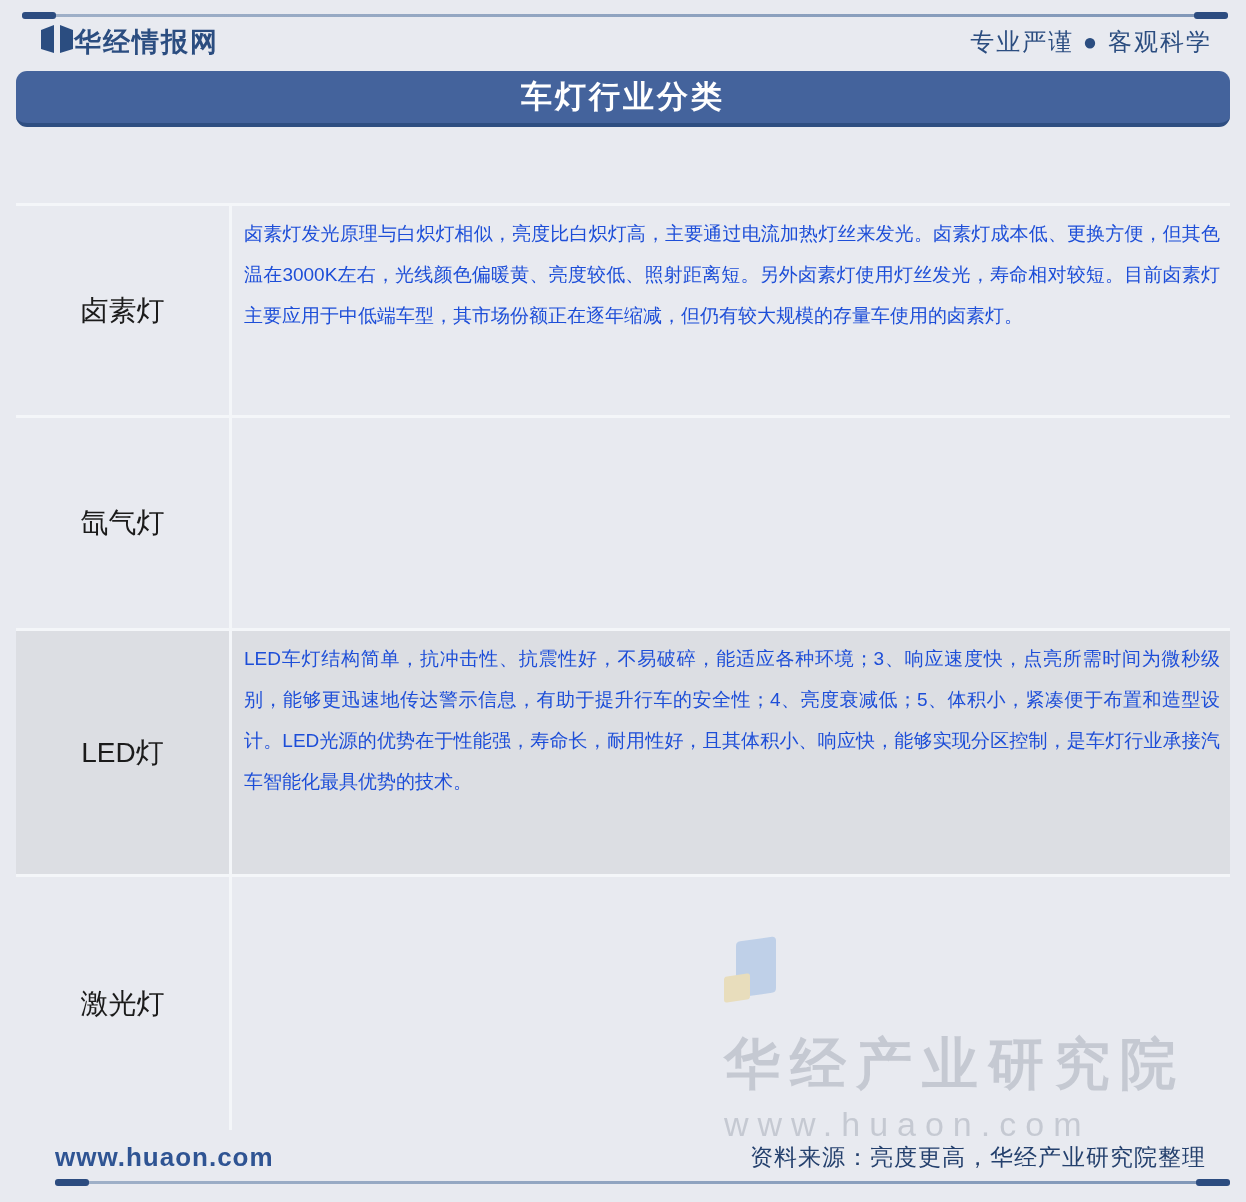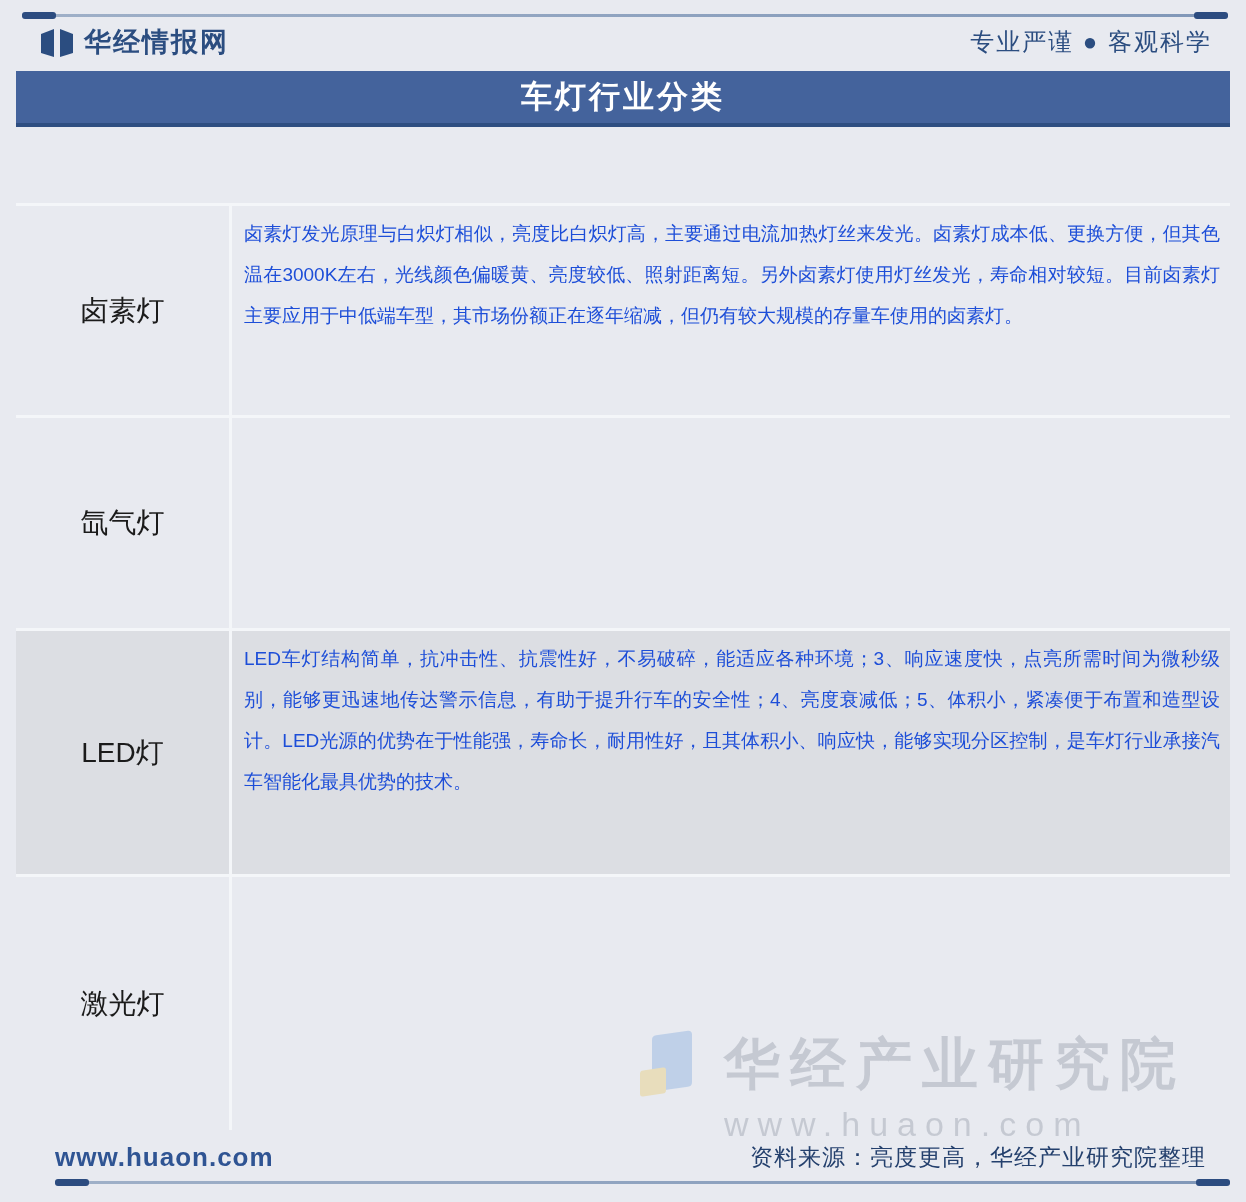--- a/index.html
+++ b/index.html
@@ -29,33 +29,33 @@
   }
   .rule .dash-left { left: 0; }
   .rule .dash-right { right: 0; }
 
   
   .masthead {
     height: 50px;
     margin: 0 34px 0 40px;
     display: flex; align-items: center; justify-content: space-between;
   }
-  .brand { display: flex; align-items: flex-end; gap: 10px; }
+  .brand { display: flex; align-items: flex-start; }
   .brand-name {
     font-size: 27px; font-weight: bold; color: #2b4d80; letter-spacing: 2px;
   }
   .tagline { font-size: 24px; color: #2b4d80; letter-spacing: 2px; }
 
   
   .title-bar {
     margin: 4px 16px 0 16px;
     height: 56px;
     background: #44639c;
     border-bottom: 4px solid #2e4e81;
-    display: flex; align-items: center; justify-content: center;
+    display: flex; align-items: center; justify-content: center; border-radius: 11px;
   }
   .title-bar h1 {
     color: #ffffff; font-size: 31px; font-weight: bold; letter-spacing: 3px;
   }
 
   
   .table { margin: 0 16px; }
   .t-row {
     display: flex;
     border-top: 3px solid #f4f6f9;
@@ -84,21 +84,21 @@
   .h-r1 { height: 212px; }
   .h-r2 { height: 213px; }
   .h-r3 { height: 246px; }
   .h-r4 { height: 256px; }
 
   
   .watermark {
     position: absolute;
     right: 60px; bottom: 58px;
     display: flex; align-items: flex-start; gap: 26px;
-    opacity: 0.38; pointer-events: none;
+    opacity: 0.38; pointer-events: none; flex-direction: column;
   }
   .wm-logo { width: 58px; height: 62px; position: relative; margin-top: 6px; }
   .wm-logo .wm-blue {
     position: absolute; left: 12px; top: 0; width: 40px; height: 56px;
     background: #7ea8dd; transform: skewY(-8deg); border-radius: 4px;
   }
   .wm-logo .wm-yellow {
     position: absolute; left: 0; bottom: 0; width: 26px; height: 26px;
     background: #e8c96a; transform: skewY(-8deg); border-radius: 3px;
   }

